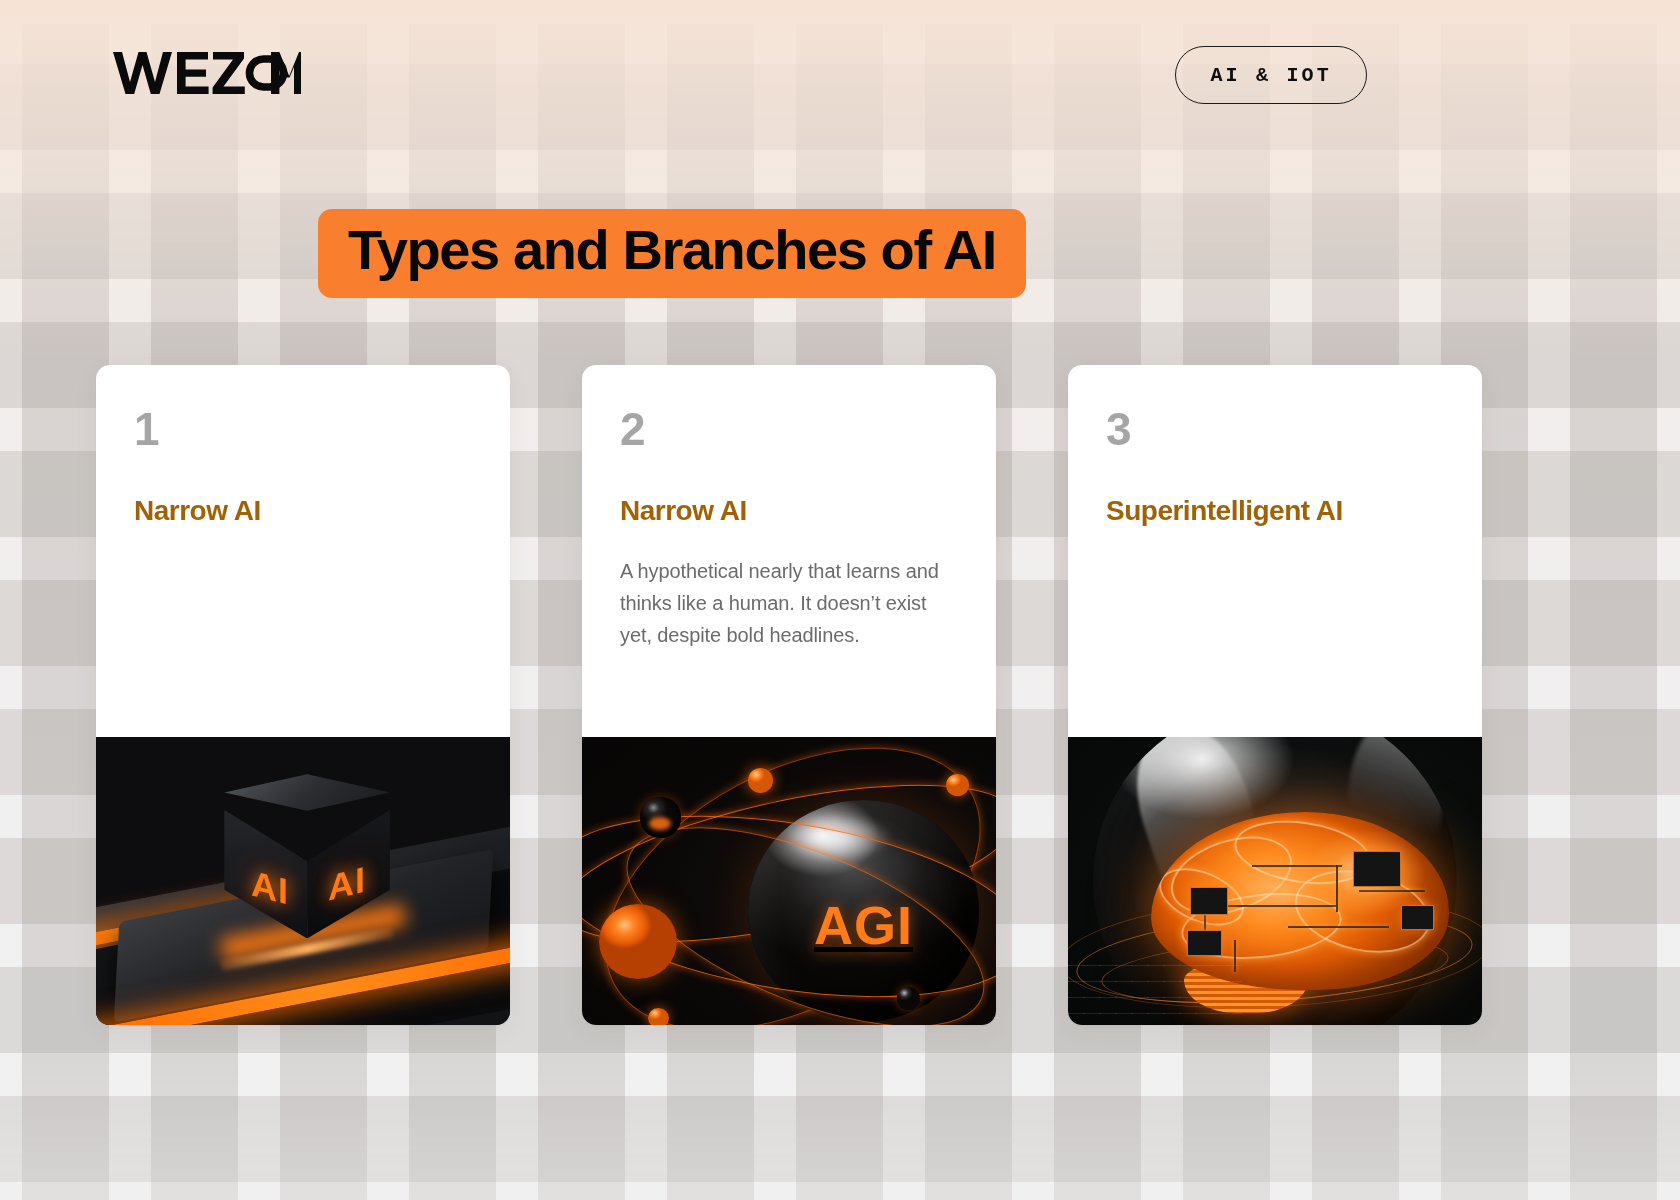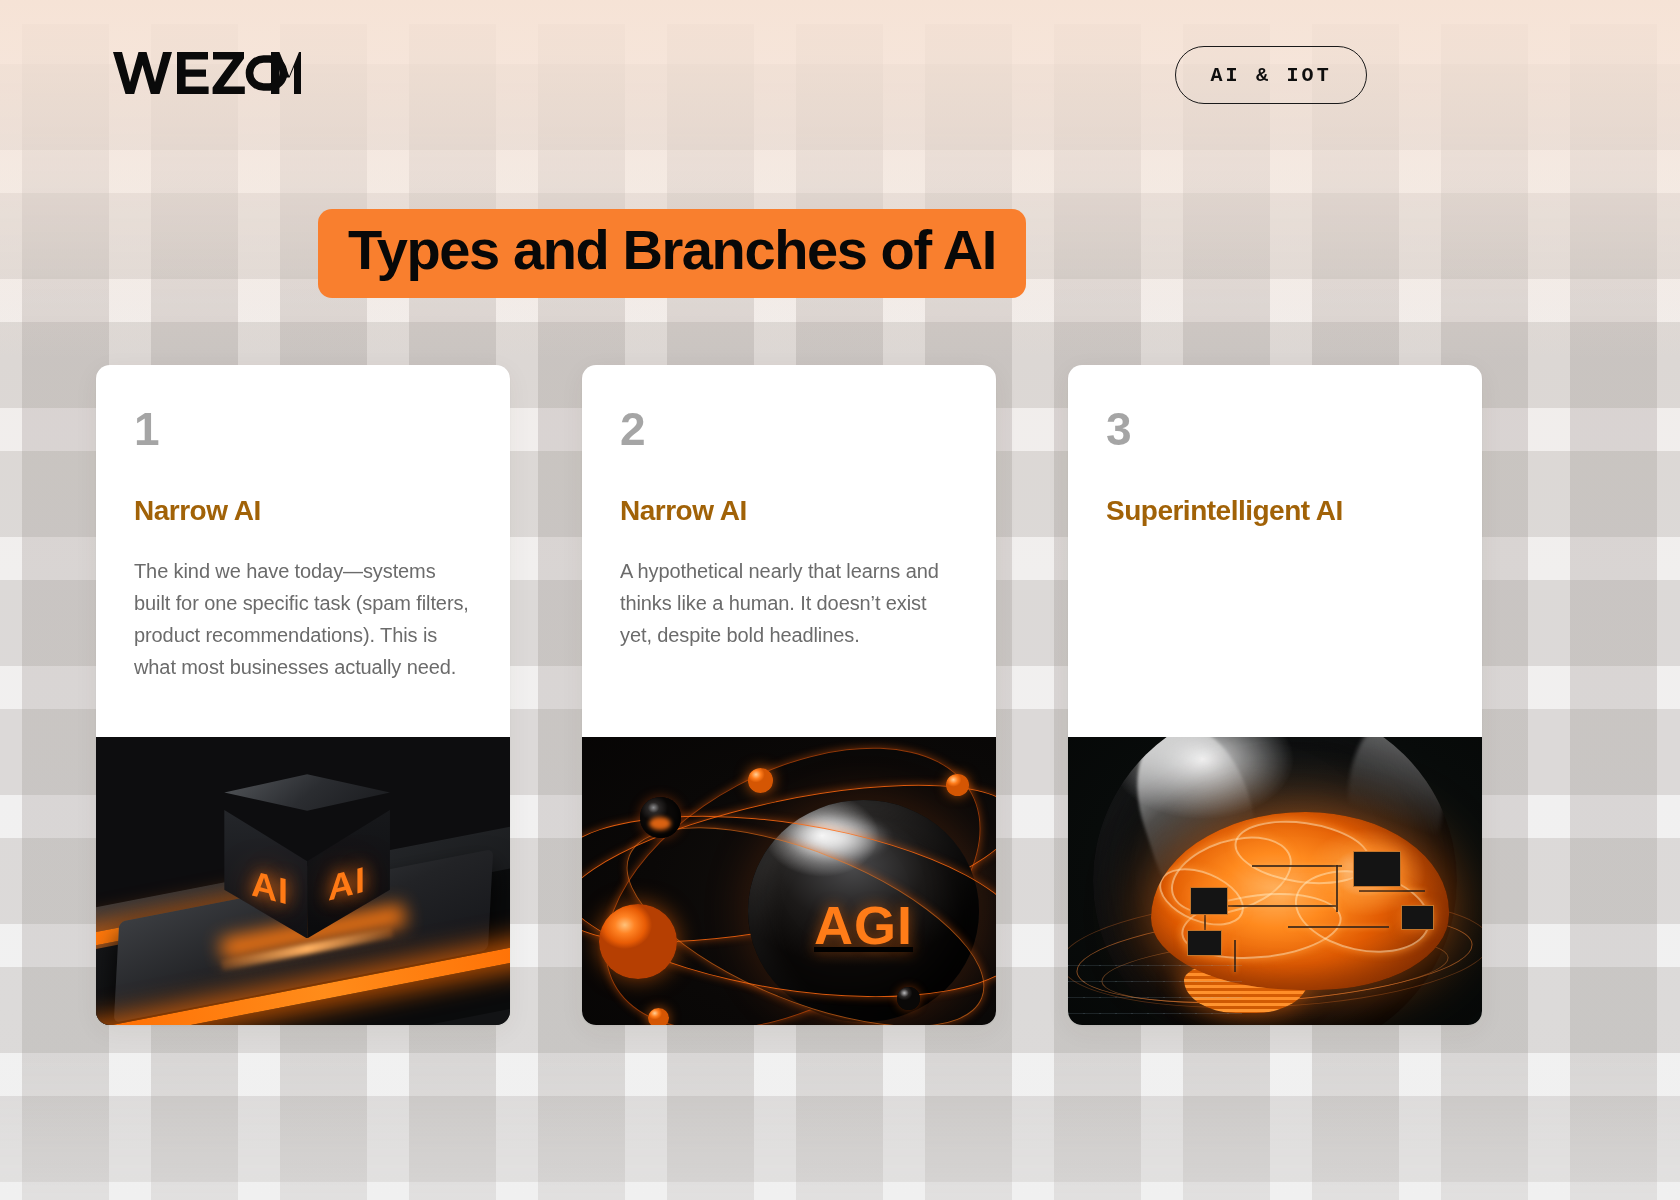--- a/index.html
+++ b/index.html
@@ -362,21 +362,20 @@
     <div id="title-text">Types and Branches of AI</div>
   </div>
 </div>
 
 <div id="cards">
 
   <div class="card c1">
     <div class="card-body">
       <div class="card-num">1</div>
       <div class="card-title">Narrow AI</div>
-      <div class="card-desc">The kind we have today—systems built for one specific task (spam filters, product recommendations). This is what most businesses actually need.</div>
     </div>
     <div class="card-media m1">
       <div class="floor"></div>
       <div class="strip-a"></div>
       <div class="floor2"></div>
       <div class="slab"></div>
       <div class="glow-under"></div>
       <div class="strip-b"></div>
       <div class="cube">
         <div class="face-top"></div>

